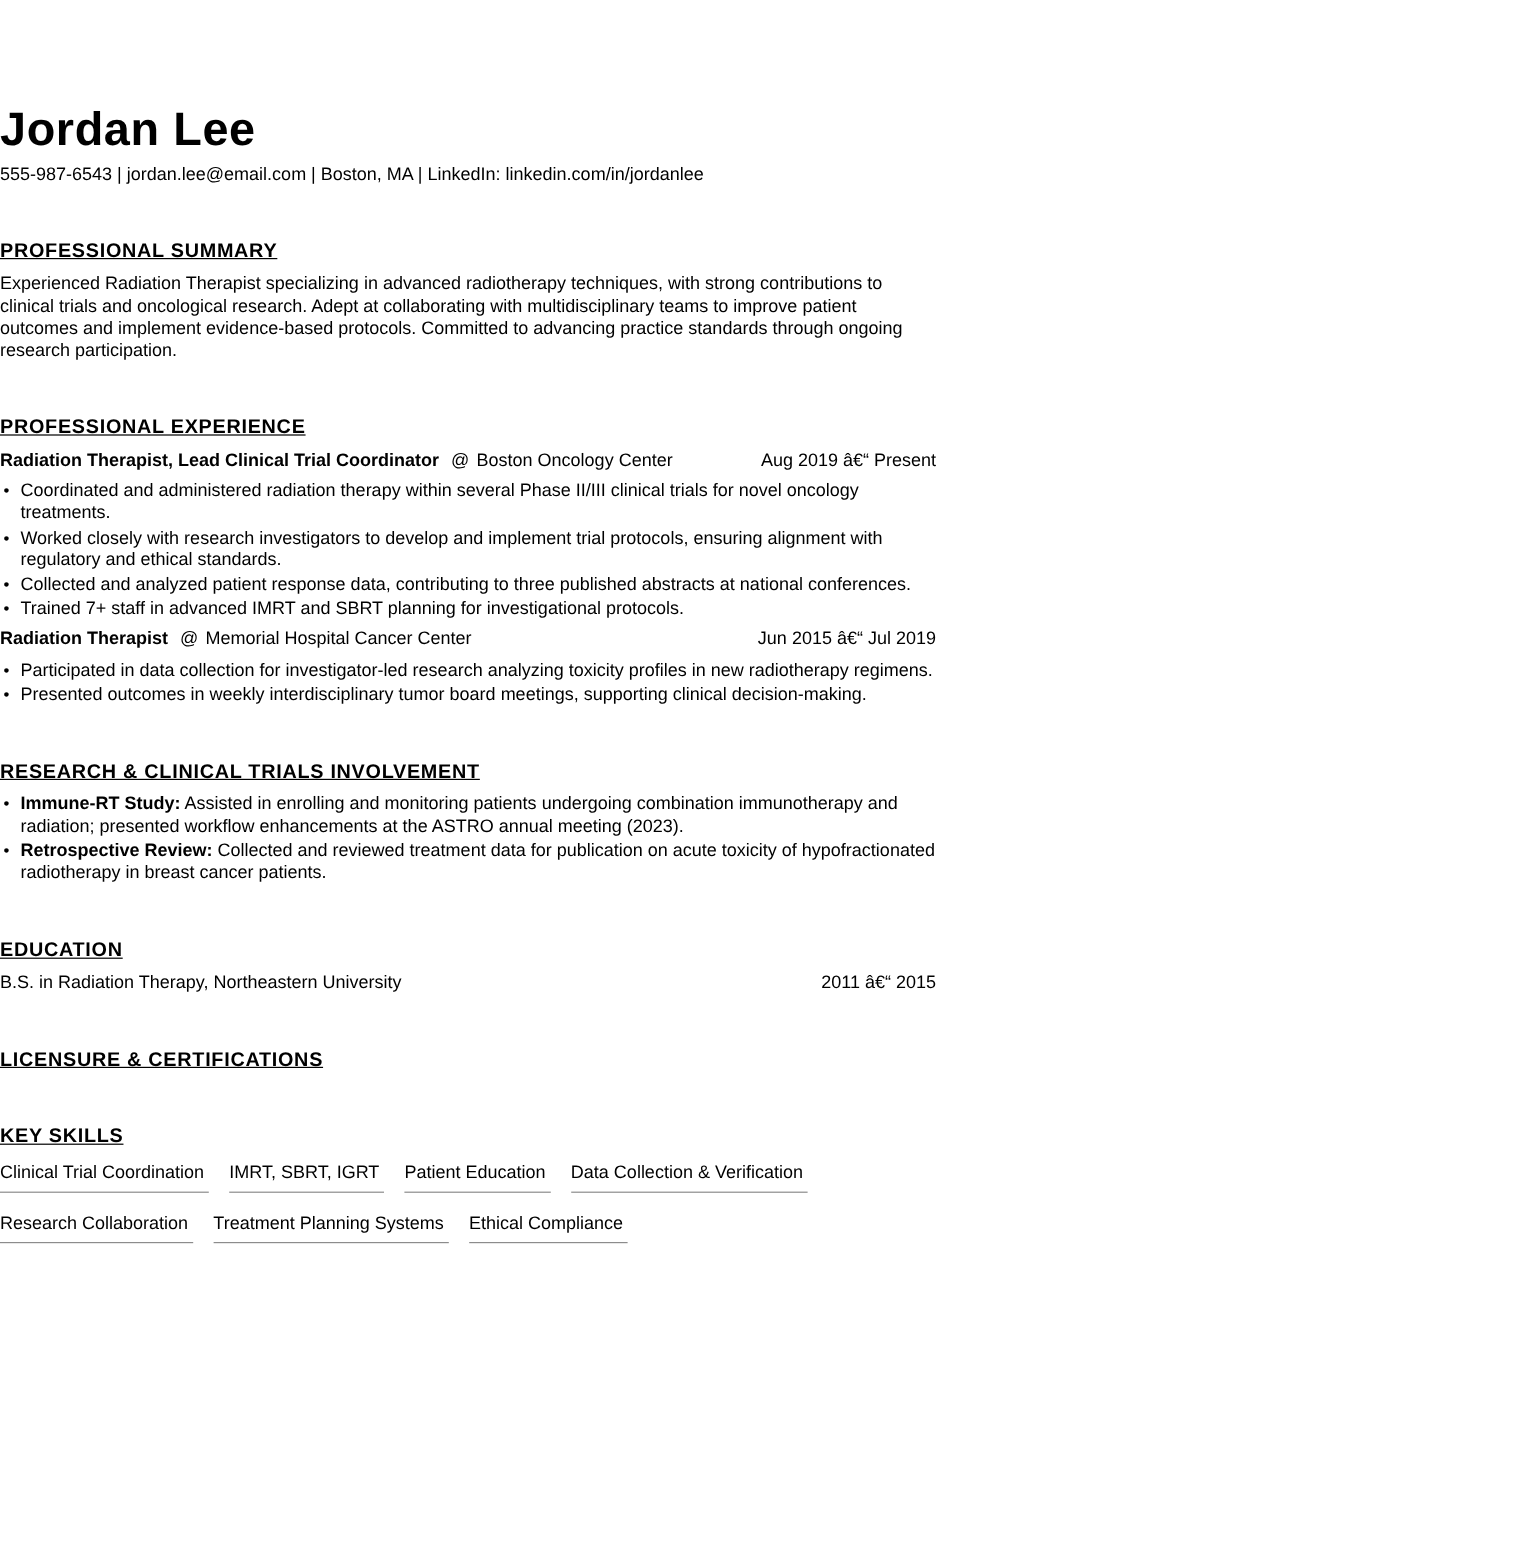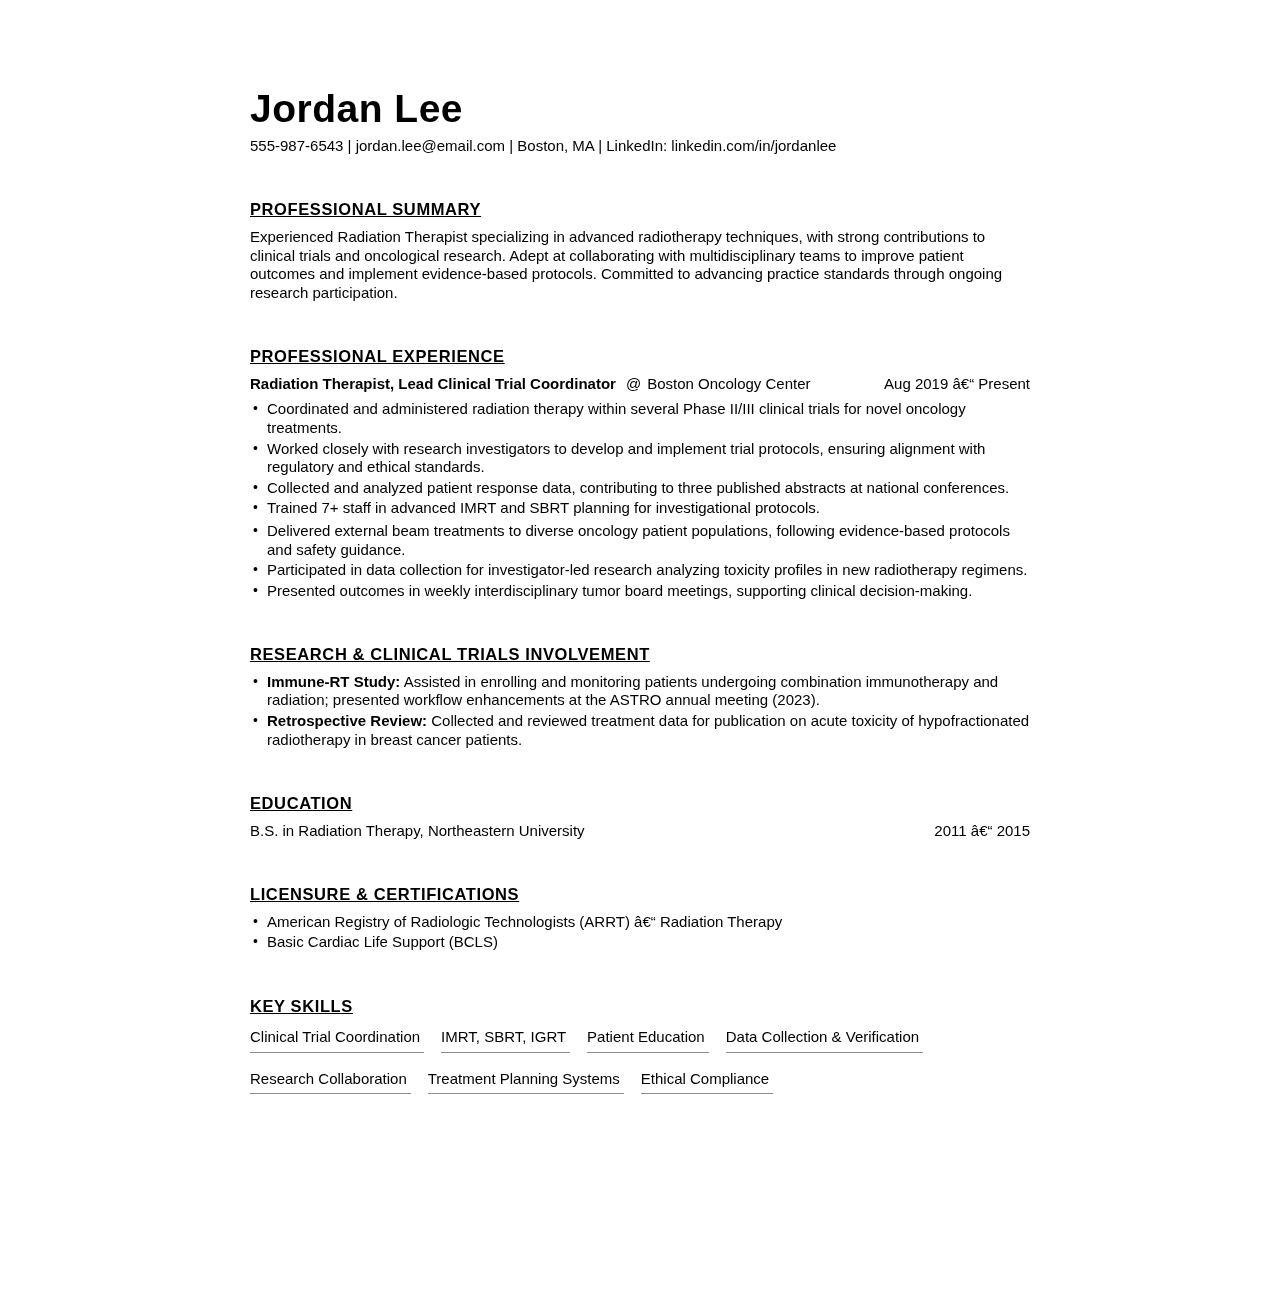--- a/index.html
+++ b/index.html
@@ -8,21 +8,20 @@
     font-family: "Liberation Sans", "DejaVu Sans", sans-serif;
     color: #000000;
   }
   body {
     width: 1278px;
     height: 1300px;
     overflow: hidden;
   }
   .page {
     width: 780px;
-    margin-left: 250px;
     padding-top: 88px;
     font-size: 15px;
     line-height: 1.24;
   }
   .name {
     font-size: 39px;
     font-weight: bold;
     letter-spacing: 0.5px;
     line-height: 1.1;
     margin-bottom: 6px;
@@ -114,22 +113,27 @@
       </div>
       <span class="job-dates">Aug 2019 â€“ Present</span>
     </div>
     <ul class="bullets">
       <li>Coordinated and administered radiation therapy within several Phase II/III clinical trials for novel oncology treatments.</li>
       <li>Worked closely with research investigators to develop and implement trial protocols, ensuring alignment with regulatory and ethical standards.</li>
       <li>Collected and analyzed patient response data, contributing to three published abstracts at national conferences.</li>
       <li>Trained 7+ staff in advanced IMRT and SBRT planning for investigational protocols.</li>
     </ul>
 
+    <div class="job-header">
+      <div>
+        <span class="job-title">Radiation Therapist</span><span class="job-at">@</span><span class="job-company">Memorial Hospital Cancer Center</span>
+      </div>
+      <span class="job-dates">Jun 2015 â€“ Jul 2019</span>
+    </div>
     <ul class="bullets">
-      <li>Delivered external beam treatments to diverse oncology patient populations, following evidence-based protocols and safety guidance.</li>
       <li>Participated in data collection for investigator-led research analyzing toxicity profiles in new radiotherapy regimens.</li>
       <li>Presented outcomes in weekly interdisciplinary tumor board meetings, supporting clinical decision-making.</li>
     </ul>
   </div>
 
   <div>
     <div class="section-heading">RESEARCH &amp; CLINICAL TRIALS INVOLVEMENT</div>
     <ul class="bullets">
       <li><span class="bold-lead">Immune-RT Study:</span><span> Assisted in enrolling and monitoring patients undergoing combination immunotherapy and radiation; presented workflow enhancements at the ASTRO annual meeting (2023).</span></li>
       <li><span class="bold-lead">Retrospective Review:</span><span> Collected and reviewed treatment data for publication on acute toxicity of hypofractionated radiotherapy in breast cancer patients.</span></li>
@@ -141,24 +145,20 @@
     <div class="edu-line">
       <div>
         <span class="edu-degree">B.S. in Radiation Therapy</span><span>, Northeastern University</span>
       </div>
       <span class="job-dates">2011 â€“ 2015</span>
     </div>
   </div>
 
   <div>
     <div class="section-heading">LICENSURE &amp; CERTIFICATIONS</div>
-    <ul class="bullets">
-      <li>American Registry of Radiologic Technologists (ARRT) â€“ Radiation Therapy</li>
-      <li>Basic Cardiac Life Support (BCLS)</li>
-    </ul>
   </div>
 
   <div>
     <div class="section-heading">KEY SKILLS</div>
     <div class="skills-wrap">
       <span class="skill-chip">Clinical Trial Coordination</span>
       <span class="skill-chip">IMRT, SBRT, IGRT</span>
       <span class="skill-chip">Patient Education</span>
       <span class="skill-chip">Data Collection &amp; Verification</span>
       <span class="skill-chip">Research Collaboration</span>

